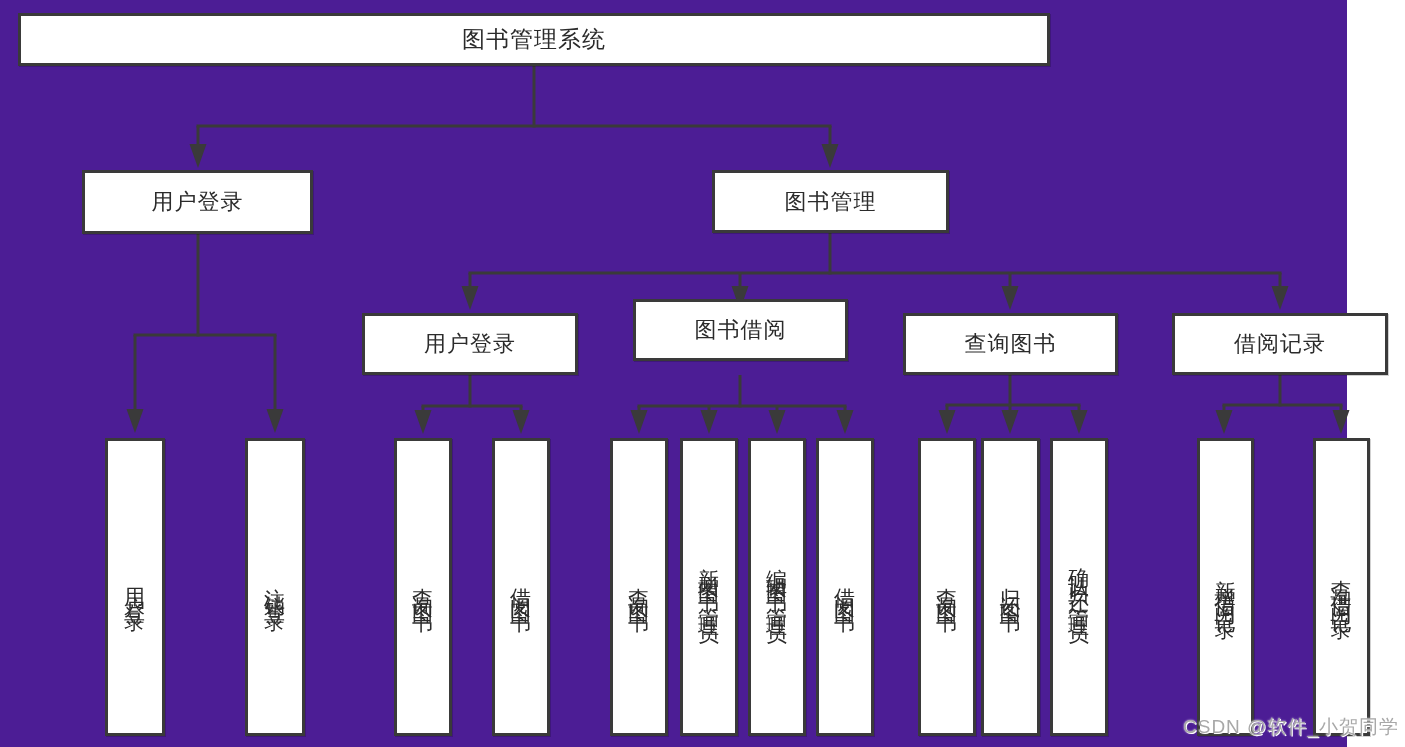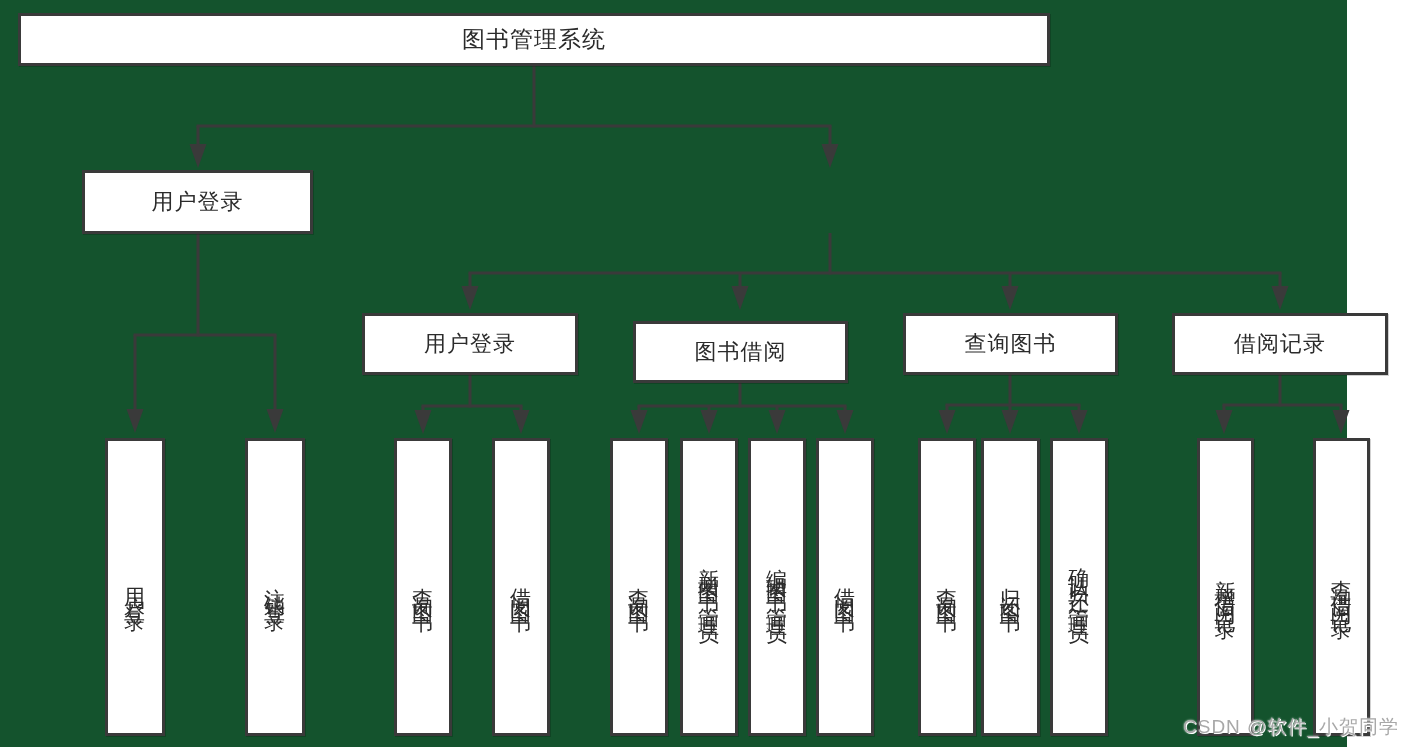--- a/index.html
+++ b/index.html
@@ -5,21 +5,21 @@
   html, body { margin: 0; padding: 0; }
   body {
     width: 1405px; height: 747px;
     background: #ffffff;
     font-family: "Liberation Sans", sans-serif;
     overflow: hidden;
   }
   #canvas {
     position: relative;
     width: 1347px; height: 747px;
-    background: #14532d;
+    background: #4c1d95;
   }
   #connectors {
     position: absolute; left: 0; top: 0;
     width: 1405px; height: 747px;
   }
   .box {
     position: absolute;
     background: #ffffff;
     border: 3px solid #3a3a3a;
     box-sizing: border-box;
@@ -110,25 +110,28 @@
       <polygon points="1332.5,410 1349.5,410 1341,434" fill="#3a3a3a"></polygon>
     </svg>
 
   <div class="box hbox root" style="left:18px; top:13px; width:1032px; height:53px;">
     <span>图书管理系统</span>
   </div>
 
   <div class="box hbox" style="left:82px; top:170px; width:231px; height:64px;">
     <span>用户登录</span>
   </div>
+  <div class="box hbox" style="left:712px; top:170px; width:237px; height:63px;">
+    <span>图书管理</span>
+  </div>
 
   <div class="box hbox" style="left:362px; top:313px; width:216px; height:62px;">
     <span>用户登录</span>
   </div>
-  <div class="box hbox" style="left:633px; top:321px; width:215px; height:62px;">
+  <div class="box hbox" style="left:633px; top:299px; width:215px; height:62px;">
     <span>图书借阅</span>
   </div>
   <div class="box hbox" style="left:903px; top:313px; width:215px; height:62px;">
     <span>查询图书</span>
   </div>
   <div class="box hbox" style="left:1172px; top:313px; width:216px; height:62px;">
     <span>借阅记录</span>
   </div>
 
   <div class="box vbox" style="left:105px; top:438px; width:60px; height:298px;">

